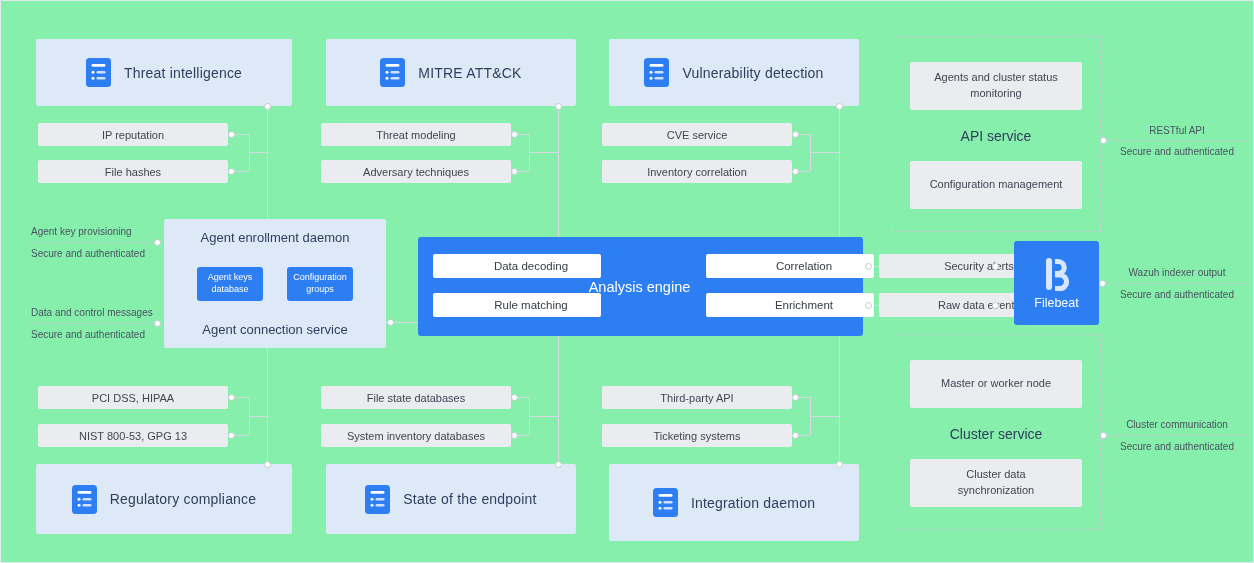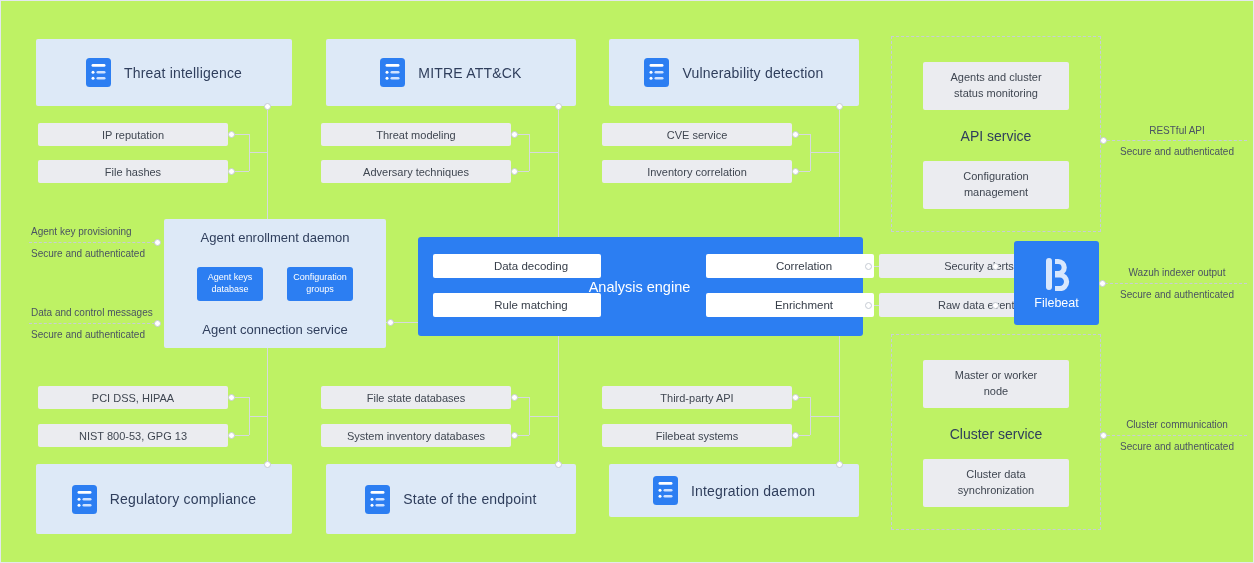--- a/index.html
+++ b/index.html
@@ -1,17 +1,17 @@
 <!DOCTYPE html>
 <html><head>
 <meta charset="utf-8">
 <style>
   html,body{margin:0;padding:0;background:#f3f5f9;}
   .canvas{
-    position:relative;width:1254px;height:563px;background:#bef264;
+    position:relative;width:1254px;height:563px;background:#86efac;
     border:1px solid #e4e8ef;box-sizing:border-box;overflow:hidden;
     font-family:"Liberation Sans","DejaVu Sans",sans-serif;
   }
   .module{position:absolute;background:#dde9f7;border-radius:2px;
     display:flex;align-items:center;justify-content:center;gap:13px;}
   .module-title{font-size:14px;color:#2f3e5c;letter-spacing:.2px;}
   .doc-icon{display:flex;}
   .pill{position:absolute;width:190px;height:23px;background:#ebecf0;border-radius:2px;
     display:flex;align-items:center;justify-content:center;font-size:11px;color:#3f4651;}
   .engine{position:absolute;background:#2c7ef2;border-radius:3px;}
@@ -25,21 +25,21 @@
     border-radius:2px;display:flex;flex-direction:column;align-items:center;
     justify-content:space-between;padding:11px 0;box-sizing:border-box;}
   .agent-title{font-size:13px;color:#2f3e5c;}
   .agent-buttons{display:flex;gap:24px;}
   .agent-btn{width:66px;height:34px;background:#2c7ef2;border-radius:3px;color:#fff;
     font-size:9px;line-height:1.3;display:flex;align-items:center;justify-content:center;
     text-align:center;padding:2px;box-sizing:border-box;}
   .dashed-box{position:absolute;width:210px;height:196px;border:1px dashed #c7cdd7;
     box-sizing:border-box;display:flex;flex-direction:column;align-items:center;
     justify-content:space-between;padding:25px 0 22px;}
-  .dash-item{width:146px;min-height:48px;background:#ebecf0;border-radius:2px;
+  .dash-item{width:172px;min-height:48px;background:#ebecf0;border-radius:2px;
     display:flex;align-items:center;justify-content:center;text-align:center;
     font-size:11px;line-height:1.45;color:#3f4651;padding:8px 18px;box-sizing:border-box;}
   .dash-title{font-size:14px;color:#2f3e5c;}
   .filebeat{position:absolute;left:1013px;top:240px;width:85px;height:84px;background:#2c7ef2;
     border-radius:3px;display:flex;flex-direction:column;align-items:center;
     justify-content:center;gap:5px;}
   .filebeat-label{color:#fff;font-size:12.5px;}
   .line{position:absolute;background:#d6d9de;}
   .line.h{height:1px;}
   .line.v{width:1px;}
@@ -202,21 +202,21 @@
     <div class="dash-item">Cluster data synchronization</div>
   </div>
   <div class="ann center" style="left:1106px;top:418px;width:140px">Cluster communication</div>
   <div class="ann center" style="left:1106px;top:440px;width:140px">Secure and authenticated</div>
 
   <div class="pill" style="left:37px;top:385px">PCI DSS, HIPAA</div>
   <div class="pill" style="left:37px;top:423px">NIST 800-53, GPG 13</div>
   <div class="pill" style="left:320px;top:385px">File state databases</div>
   <div class="pill" style="left:320px;top:423px">System inventory databases</div>
   <div class="pill" style="left:601px;top:385px">Third-party API</div>
-  <div class="pill" style="left:601px;top:423px">Filebeat systems</div>
+  <div class="pill" style="left:601px;top:423px">Ticketing systems</div>
 
   <div class="module" style="left:35px;top:463px;width:256px;height:70px">
     <span class="doc-icon">
       <svg width="25" height="29" viewBox="0 0 25 29">
           <rect width="25" height="29" rx="3.5" fill="#2c7ef2"></rect>
           <rect x="5.5" y="6" width="14" height="2.8" rx="1.4" fill="#fff"></rect>
           <circle cx="7" cy="14.3" r="1.5" fill="#fff"></circle>
           <rect x="10.5" y="13" width="9" height="2.6" rx="1.3" fill="#cfe2ff"></rect>
           <circle cx="7" cy="20.3" r="1.5" fill="#fff"></circle>
           <rect x="10.5" y="19" width="9" height="2.6" rx="1.3" fill="#cfe2ff"></rect>
@@ -230,21 +230,21 @@
           <rect width="25" height="29" rx="3.5" fill="#2c7ef2"></rect>
           <rect x="5.5" y="6" width="14" height="2.8" rx="1.4" fill="#fff"></rect>
           <circle cx="7" cy="14.3" r="1.5" fill="#fff"></circle>
           <rect x="10.5" y="13" width="9" height="2.6" rx="1.3" fill="#cfe2ff"></rect>
           <circle cx="7" cy="20.3" r="1.5" fill="#fff"></circle>
           <rect x="10.5" y="19" width="9" height="2.6" rx="1.3" fill="#cfe2ff"></rect>
         </svg>
     </span>
     <span class="module-title">State of the endpoint</span>
   </div>
-  <div class="module" style="left:608px;top:463px;width:250px;height:53px">
+  <div class="module" style="left:608px;top:463px;width:250px;height:77px">
     <span class="doc-icon">
       <svg width="25" height="29" viewBox="0 0 25 29">
           <rect width="25" height="29" rx="3.5" fill="#2c7ef2"></rect>
           <rect x="5.5" y="6" width="14" height="2.8" rx="1.4" fill="#fff"></rect>
           <circle cx="7" cy="14.3" r="1.5" fill="#fff"></circle>
           <rect x="10.5" y="13" width="9" height="2.6" rx="1.3" fill="#cfe2ff"></rect>
           <circle cx="7" cy="20.3" r="1.5" fill="#fff"></circle>
           <rect x="10.5" y="19" width="9" height="2.6" rx="1.3" fill="#cfe2ff"></rect>
         </svg>
     </span>

